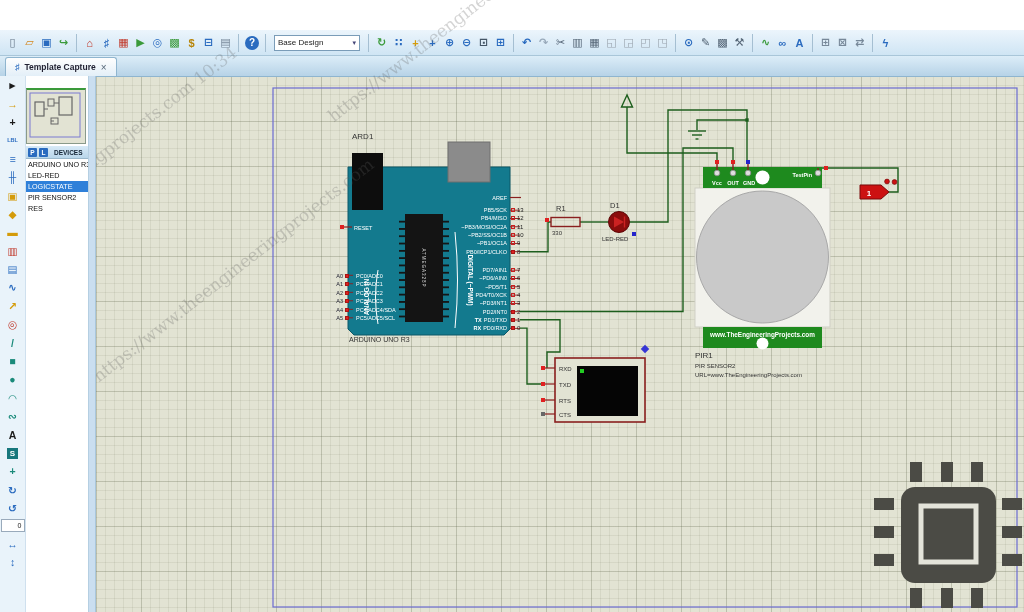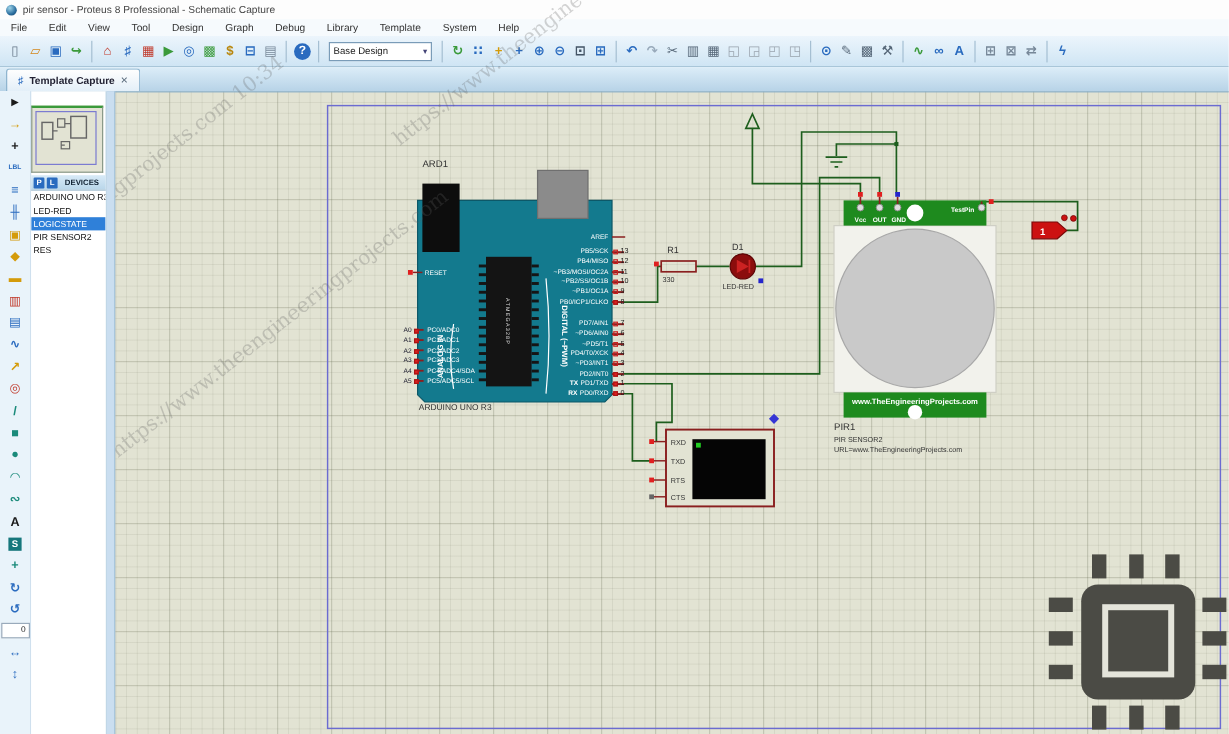--- a/index.html
+++ b/index.html
@@ -67,39 +67,21 @@
   .stubcol.an-stub{background-size:100% 8.52px;}
   .stubcol.ic-stub{background-image:linear-gradient(to bottom,transparent 2.8px,#151515 2.8px,#151515 4.6px,transparent 4.6px);background-size:100% 7.3px;}
   
   .wm{position:absolute;color:rgba(95,95,95,0.27);font-size:17px;white-space:nowrap;transform-origin:left center;transform:rotate(-38deg);pointer-events:none;z-index:50;font-family:"DejaVu Serif",serif;}
 </style>
 </head>
 <body>
 
 <div id="app" data-name="proteus-window">
 
-  <div id="titlebar" data-name="title-bar">
-    <span id="app-icon" data-name="proteus-app-icon"></span>
-    <span id="title-text" data-name="window-title">pir sensor - Proteus 8 Professional - Schematic Capture</span>
-  </div>
-
-  <div id="menubar" data-name="menu-bar">
-
-  <span class="menu-item" data-name="menu-item">File</span>
-      <span class="menu-item" data-name="menu-item">Edit</span>
-      <span class="menu-item" data-name="menu-item">View</span>
-      <span class="menu-item" data-name="menu-item">Tool</span>
-      <span class="menu-item" data-name="menu-item">Design</span>
-      <span class="menu-item" data-name="menu-item">Graph</span>
-      <span class="menu-item" data-name="menu-item">Debug</span>
-      <span class="menu-item" data-name="menu-item">Library</span>
-      <span class="menu-item" data-name="menu-item">Template</span>
-      <span class="menu-item" data-name="menu-item">System</span>
-      <span class="menu-item" data-name="menu-item">Help</span>
-    </div>
+
 
   <div id="toolbar" data-name="main-toolbar">
     <span class="tbgroup">
         <span class="tbi" data-name="new-design-icon" style="color: rgb(102, 119, 136);">▯</span>
         <span class="tbi" data-name="open-design-icon" style="color: rgb(212, 136, 30);">▱</span>
         <span class="tbi" data-name="save-design-icon" style="color: rgb(42, 107, 191);">▣</span>
         <span class="tbi" data-name="close-project-icon" style="color: rgb(58, 154, 58);">↪</span>
       </span>
     <span class="tbsep" data-name="toolbar-separator"></span>
     <span class="tbgroup">

